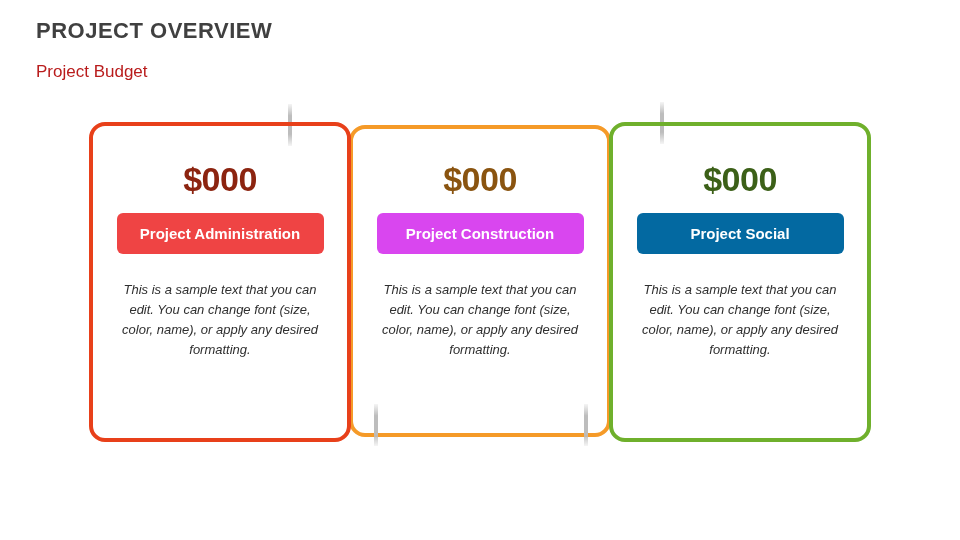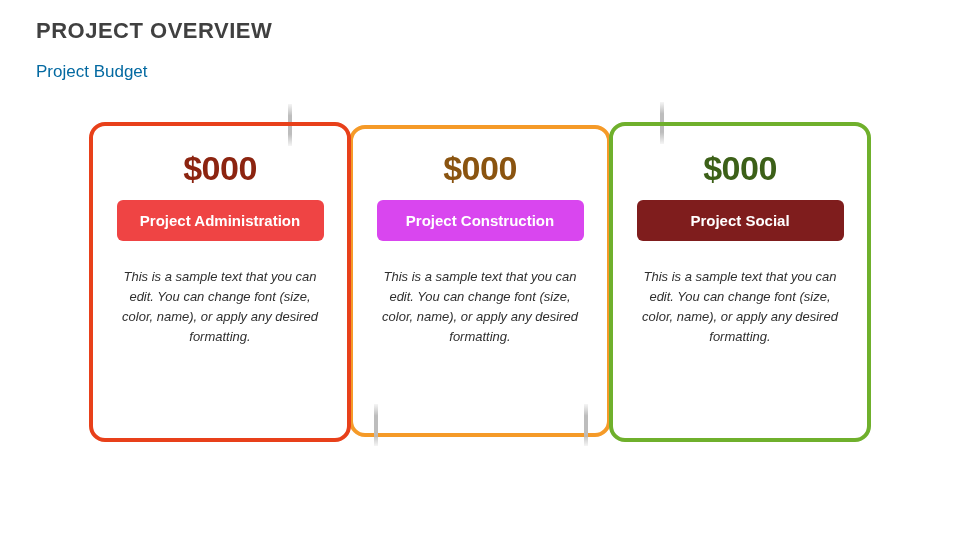--- a/index.html
+++ b/index.html
@@ -30,21 +30,21 @@
     letter-spacing: 0.5px;
     color: #404040;
     white-space: nowrap;
   }
   .page-subtitle {
     position: absolute;
     left: 36px;
     top: 62px;
     font-size: 17px;
     font-weight: normal;
-    color: #0369a1;
+    color: #b91c1c;
     white-space: nowrap;
   }
 
   
   .card {
     position: absolute;
     box-sizing: border-box;
     background: transparent;
   }
   .card-1 {
@@ -99,21 +99,21 @@
     text-align: center;
   }
   .inner-1 { left: 93px; top: 145px; }
   .inner-2 { left: 353px; top: 145px; }
   .inner-3 { left: 613px; top: 145px; }
 
   .amount {
     font-size: 34px;
     font-weight: bold;
     line-height: 44px;
-    margin: 1px;
+    margin: 12px;
     letter-spacing: -0.5px;
   }
   .amount-1 { color: #8C2410; }
   .amount-2 { color: #8A5410; }
   .amount-3 { color: #3C6018; }
 
   .badge {
     display: block;
     margin: 10px auto 0 auto;
     width: 207px;
@@ -126,21 +126,21 @@
     text-align: center;
     border: none;
     padding: 0;
     font-family: "Liberation Sans", sans-serif;
     cursor: pointer;
     white-space: nowrap;
     overflow: hidden;
   }
   .badge-1 { background: #ef4444; }
   .badge-2 { background: #d946ef; }
-  .badge-3 { background: #7f1d1d; }
+  .badge-3 { background: #0369a1; }
 
   .body-text {
     margin: 26px auto 0 auto;
     width: 212px;
     font-size: 13px;
     font-style: italic;
     line-height: 20px;
     color: #2f2f2f;
     text-align: center;
   }

